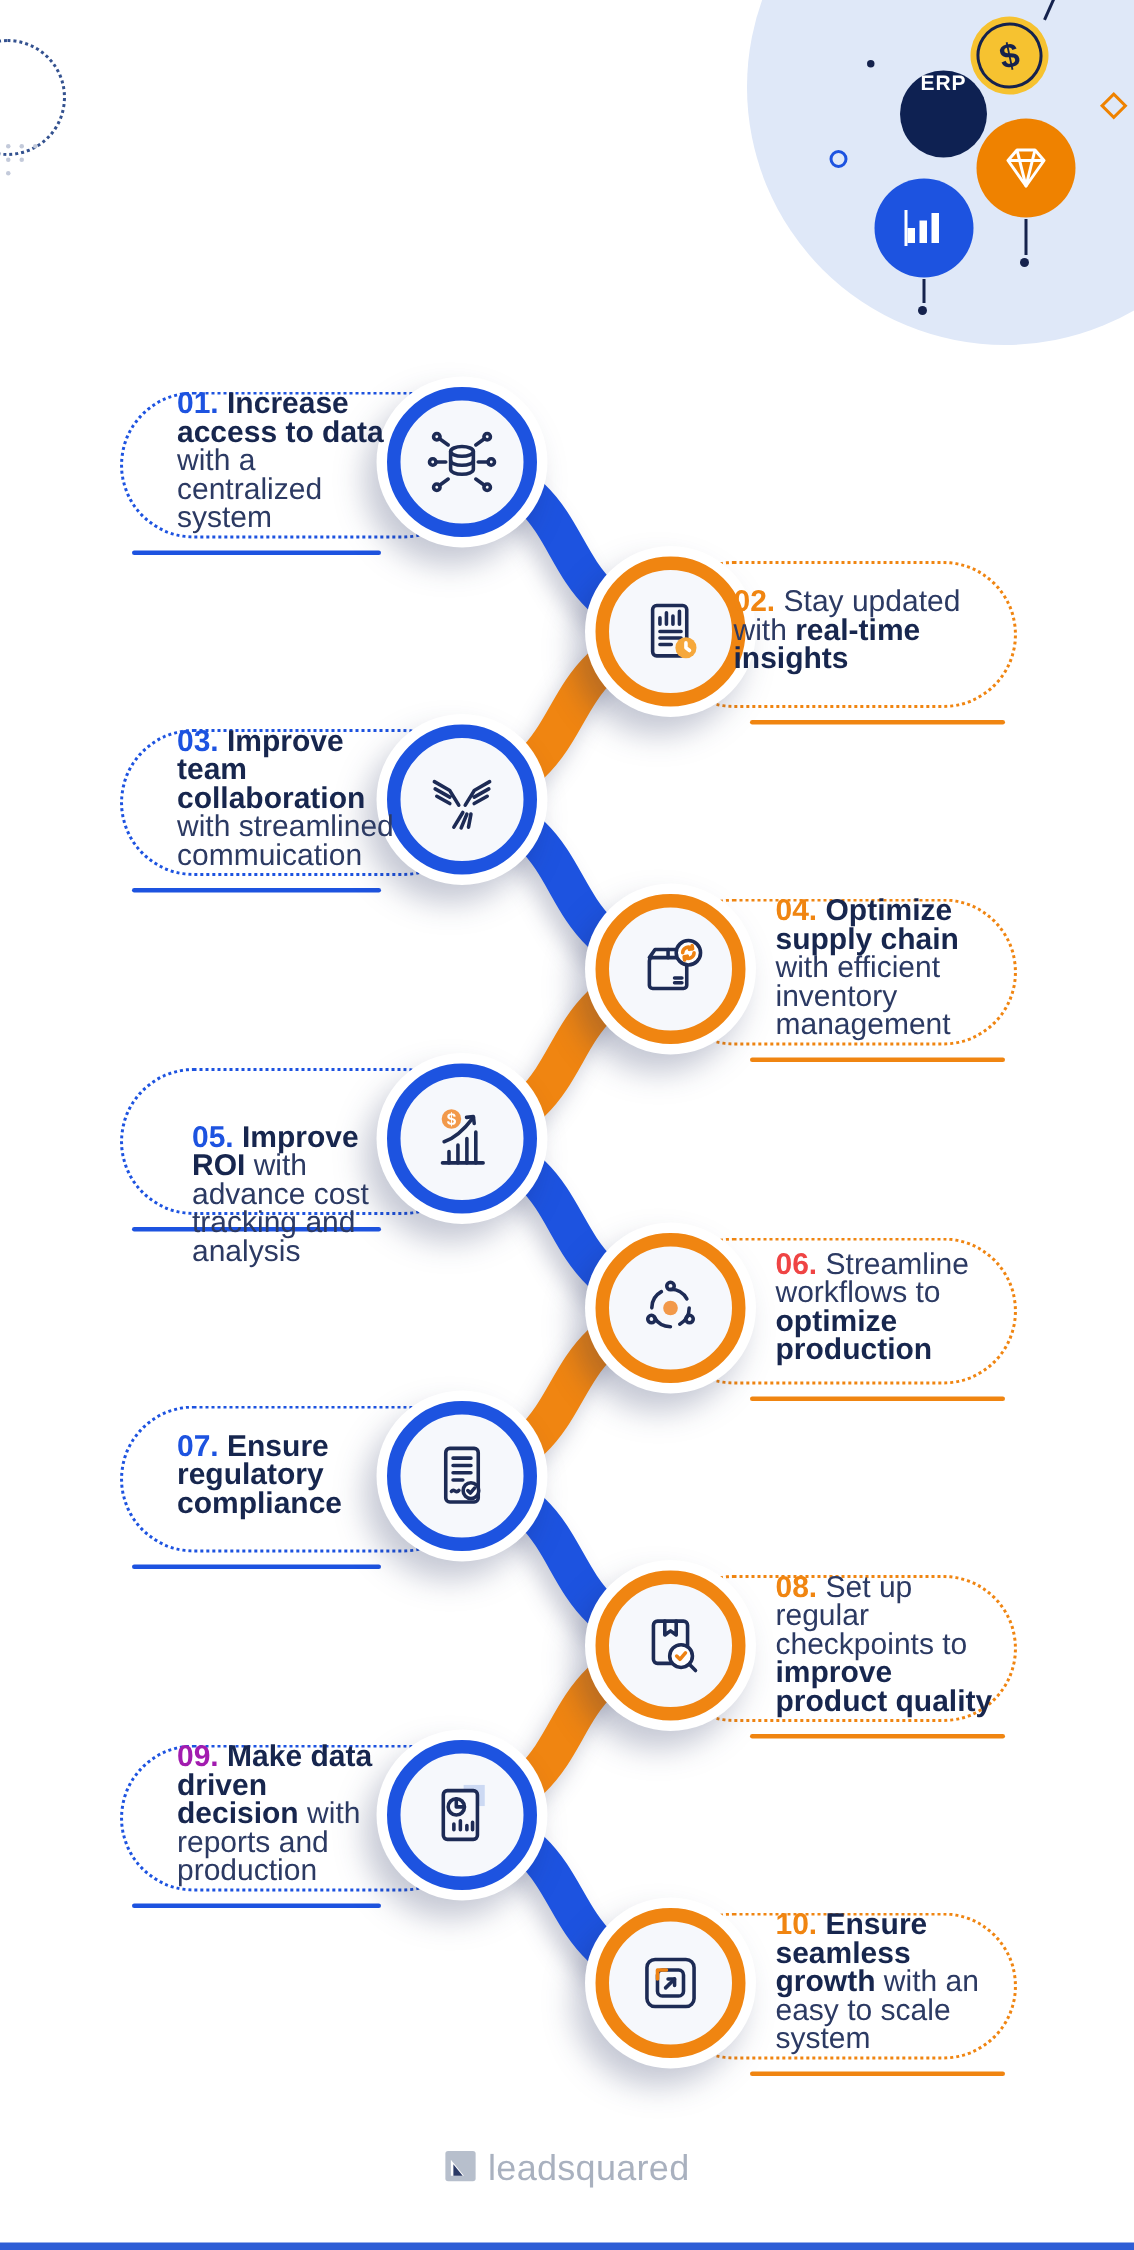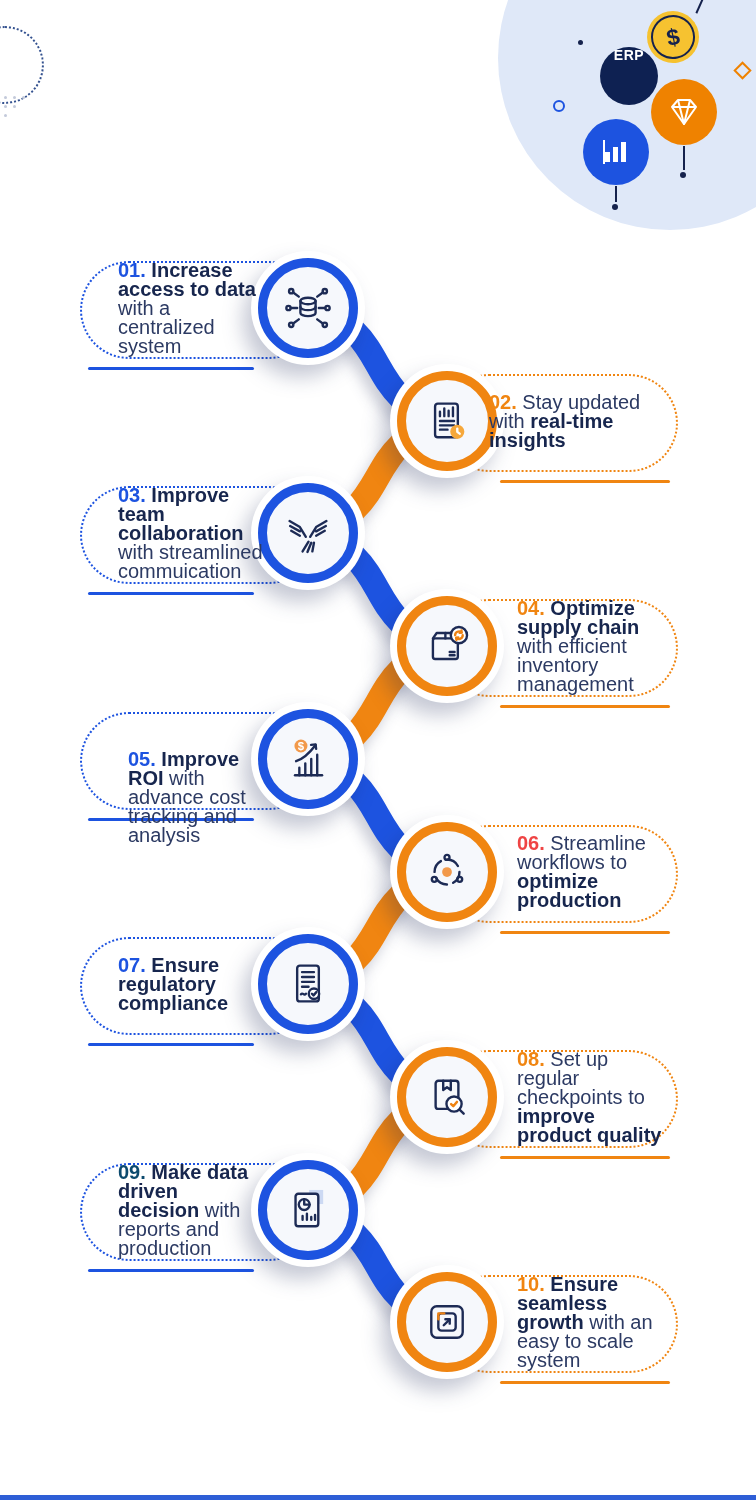--- a/index.html
+++ b/index.html
@@ -260,34 +260,44 @@
             <svg width="52" height="52" viewBox="0 0 48 48" fill="none" stroke="#1d2b55" stroke-width="2.2" stroke-linecap="round" stroke-linejoin="round">
  <rect x="25" y="5.5" width="13" height="13" fill="#ccd9f3" stroke="none"></rect>
  <rect x="12.5" y="9" width="21" height="30" rx="2.5" fill="#f6f8fc"></rect>
  <circle cx="20.5" cy="19" r="5"></circle>
  <path d="M20.5 14v5h5"></path>
  <path d="M19 33v-3.5M23 33v-5.5M27 33v-2.5M30.5 33v-4.5"></path>
             </svg>
           </span>
         </div>
       </div>
-      <div class="txt" style="left: 118px; top: 1210px; width: 146px;"><span class="num" style="color: #0c4a6e;">09. </span><span class="b">Make data driven decision</span><span> with reports and production</span></div>
+      <div class="txt" style="left: 118px; top: 1210px; width: 146px;"><span class="num" style="color: #a21caf;">09. </span><span class="b">Make data driven decision</span><span> with reports and production</span></div>
       <div class="pill" style="left: 440px; top: 1275px; width: 234px; height: 94px; border-color: rgb(240, 133, 17);"></div>
       <div class="uline" style="left: 500px; top: 1381px; width: 170px; background: rgb(240, 133, 17);"></div>
       <div class="circle" style="left: 390px; top: 1265px;">
         <div class="ring" style="border-color: rgb(240, 133, 17);">
           <span class="icon">
             <svg width="52" height="52" viewBox="0 0 48 48" fill="none" stroke="#1d2b55" stroke-width="2.2" stroke-linecap="round" stroke-linejoin="round">
  <rect x="9.5" y="9.5" width="29" height="29" rx="5"></rect>
  <rect x="16" y="16" width="16" height="16" rx="3"></rect>
  <path d="M16 21.5v-5.5h5.5" stroke="#ee8212"></path>
  <path d="M21 27l5.5-5.5"></path>
  <path d="M22.5 21.5h4v4"></path>
             </svg>
           </span>
         </div>
       </div>
       <div class="txt" style="left: 517px; top: 1322px; width: 152px;"><span class="num" style="color: rgb(240, 133, 17);">10. </span><span class="b">Ensure seamless growth</span><span> with an easy to scale system</span></div>
     </div>
 
+  <div class="footer">
+    <span>
+      <svg width="22" height="22" viewBox="0 0 24 24">
+        <rect x="1" y="1" width="22" height="22" rx="2" fill="#b7bfcc"></rect>
+        <path d="M5 19 V7.5 L14.5 19 Z" fill="#ffffff"></path>
+        <path d="M6.8 19 V10.8 L13.6 19 Z" fill="#2b3a66"></path>
+      </svg>
+    </span>
+    <span class="logotext">leadsquared</span>
+  </div>
   <div id="bottombar"></div>
 
 </div>
 
 </body></html>

